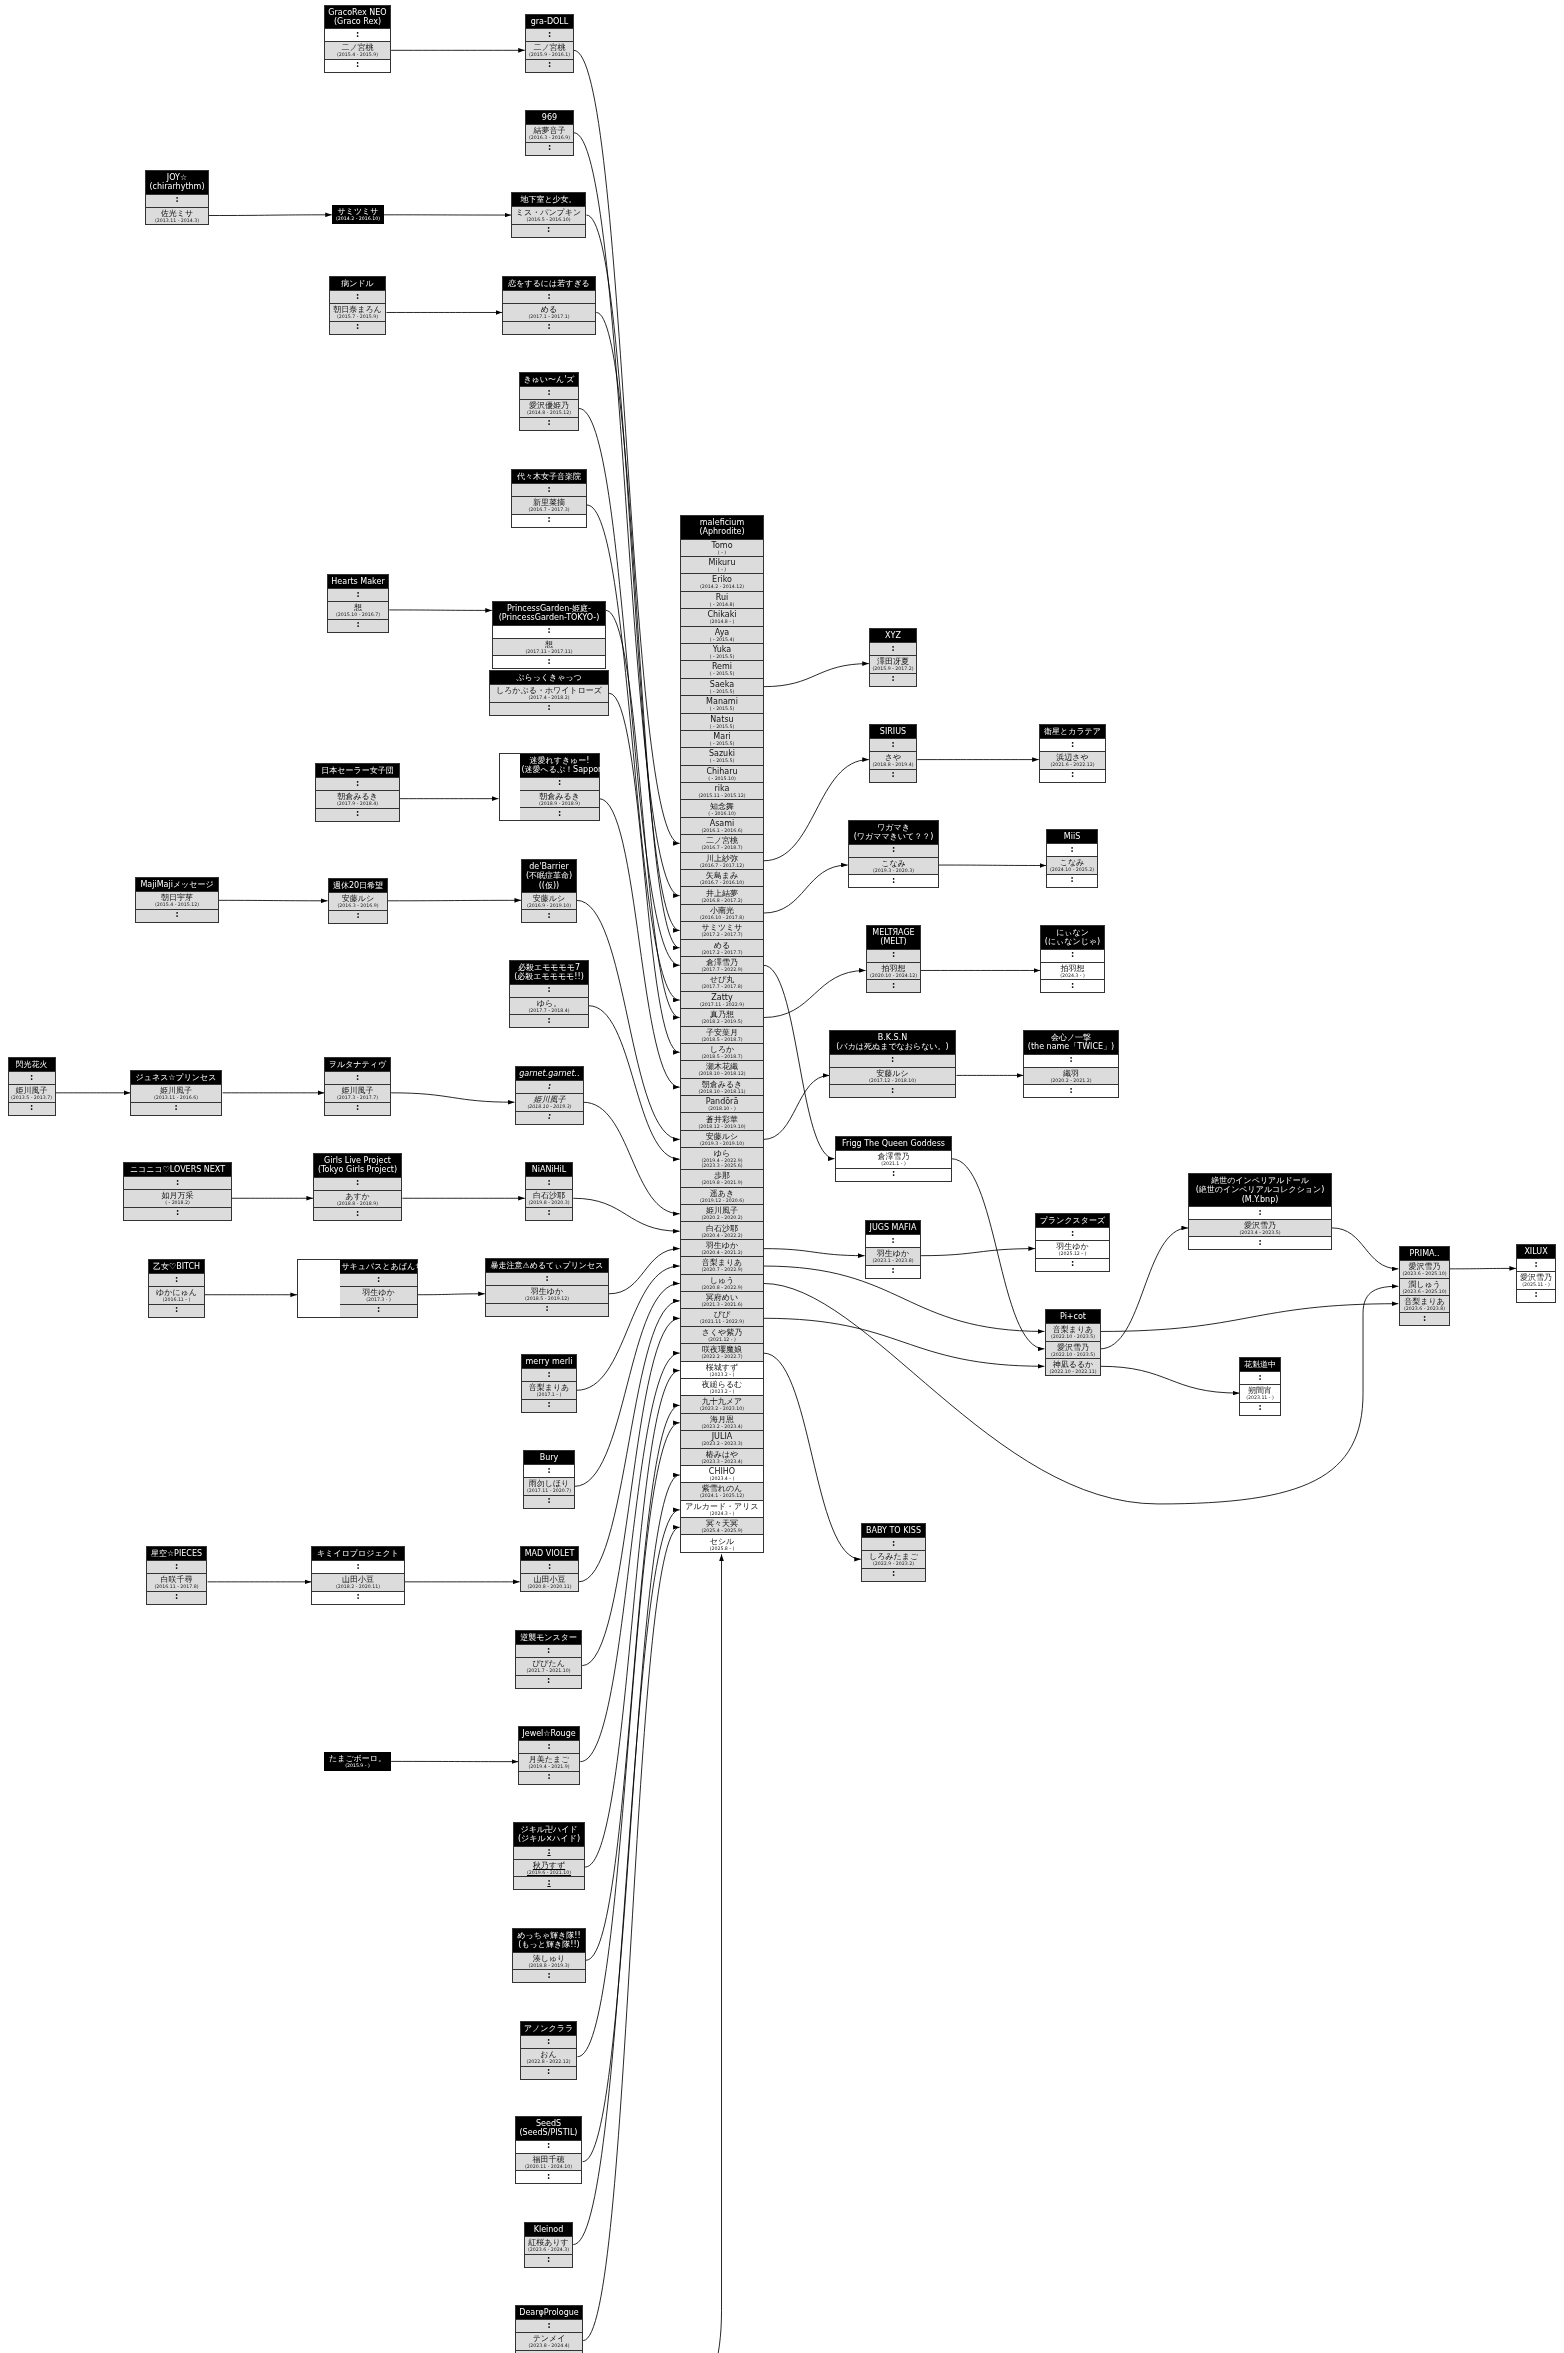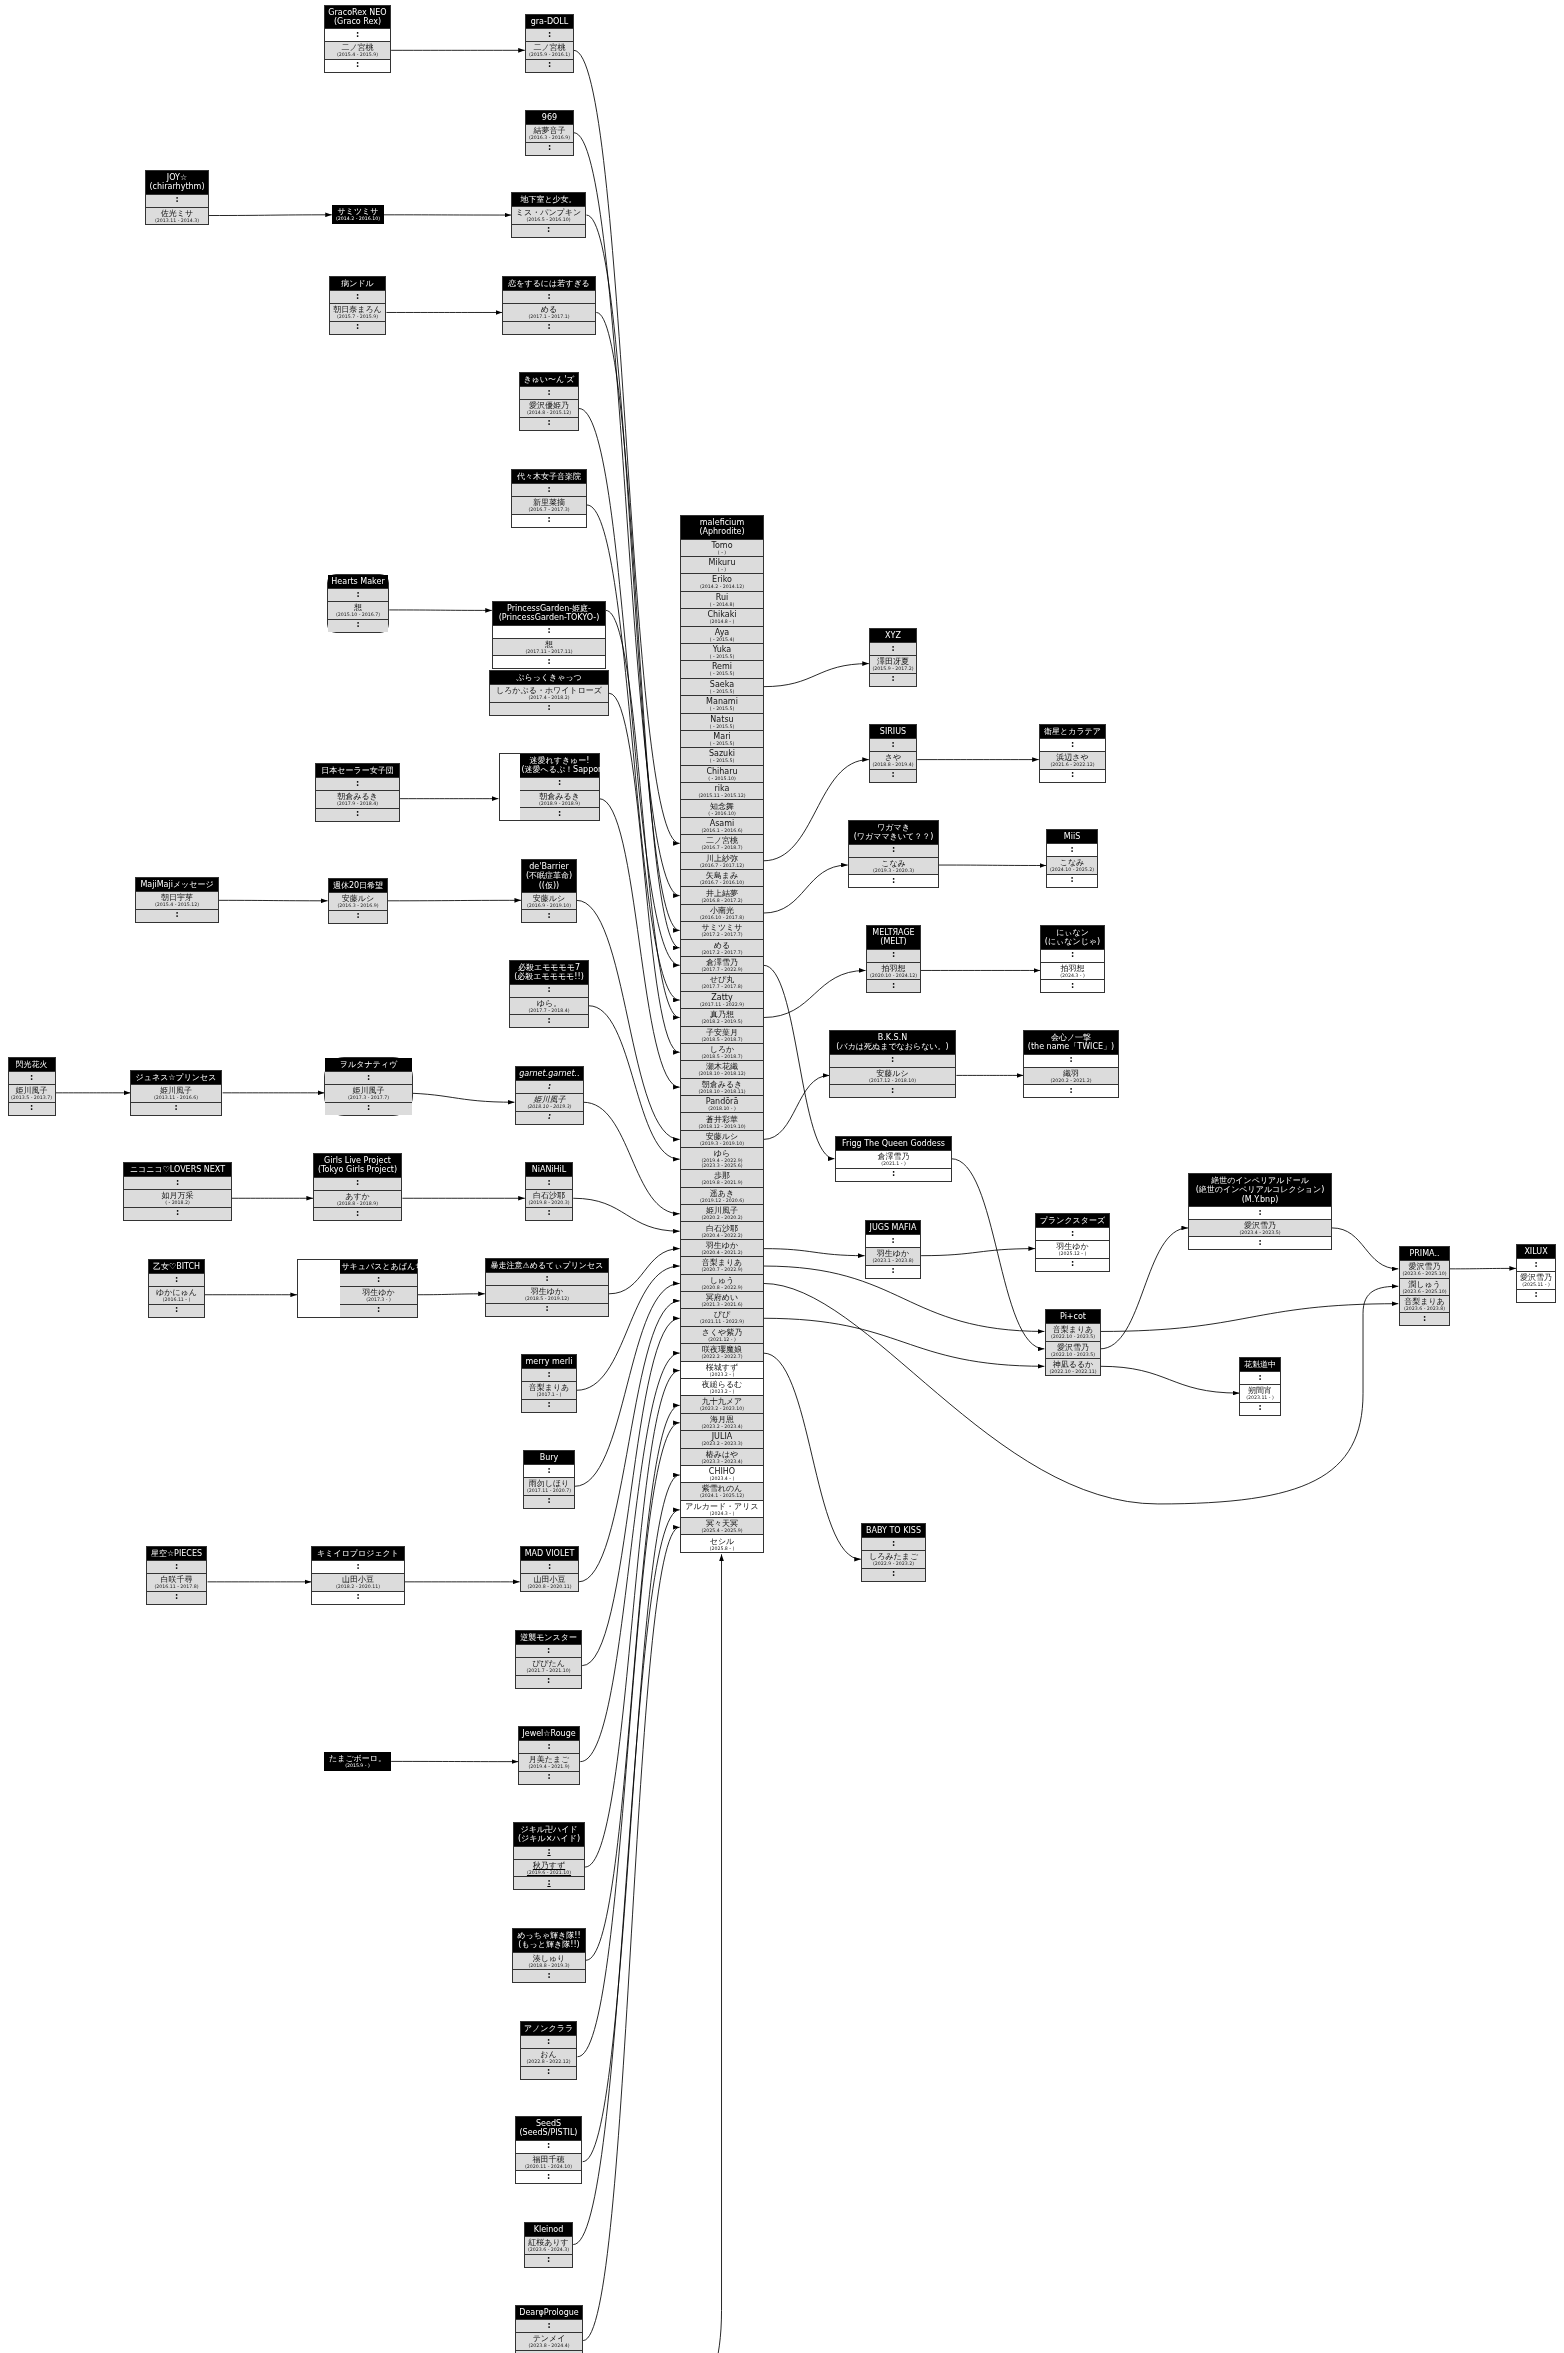--- a/index.html
+++ b/index.html
@@ -232,21 +232,21 @@
         <span class="nm fit">:</span>
       </div>
       <div class="row gray" id="r-yoyogi-1">
         <span class="nm fit">新里菜摘</span>
         <span class="pd fit">(2016.7 - 2017.3)</span>
       </div>
       <div class="row white dots" id="r-yoyogi-2">
         <span class="nm fit">:</span>
       </div>
     </div>
-    <div class="node" id="g-hearts" style="left: 327px; top: 574px; width: 62px; border-radius: 9px;">
+    <div class="node" id="g-hearts" style="left: 327px; top: 574px; width: 62px;">
       <div class="hdr">
         <span class="ln fit">Hearts Maker</span>
       </div>
       <div class="row gray dots" id="r-hearts-0">
         <span class="nm fit">:</span>
       </div>
       <div class="row gray" id="r-hearts-1">
         <span class="nm fit">想</span>
         <span class="pd fit">(2015.10 - 2016.7)</span>
       </div>
@@ -387,21 +387,21 @@
         <span class="ln fit">ジュネス☆プリンセス</span>
       </div>
       <div class="row gray" id="r-junesse-0">
         <span class="nm fit">姫川風子</span>
         <span class="pd fit">(2013.11 - 2016.6)</span>
       </div>
       <div class="row gray dots" id="r-junesse-1">
         <span class="nm fit">:</span>
       </div>
     </div>
-    <div class="node" id="g-woruta" style="left: 324px; top: 1057px; width: 89px; border-radius: 20px;">
+    <div class="node" id="g-woruta" style="left: 324px; top: 1057px; width: 67px;">
       <div class="hdr">
         <span class="ln fit">ヲルタナティヴ</span>
       </div>
       <div class="row gray dots" id="r-woruta-0">
         <span class="nm fit">:</span>
       </div>
       <div class="row gray" id="r-woruta-1">
         <span class="nm fit">姫川風子</span>
         <span class="pd fit">(2017.3 - 2017.7)</span>
       </div>

